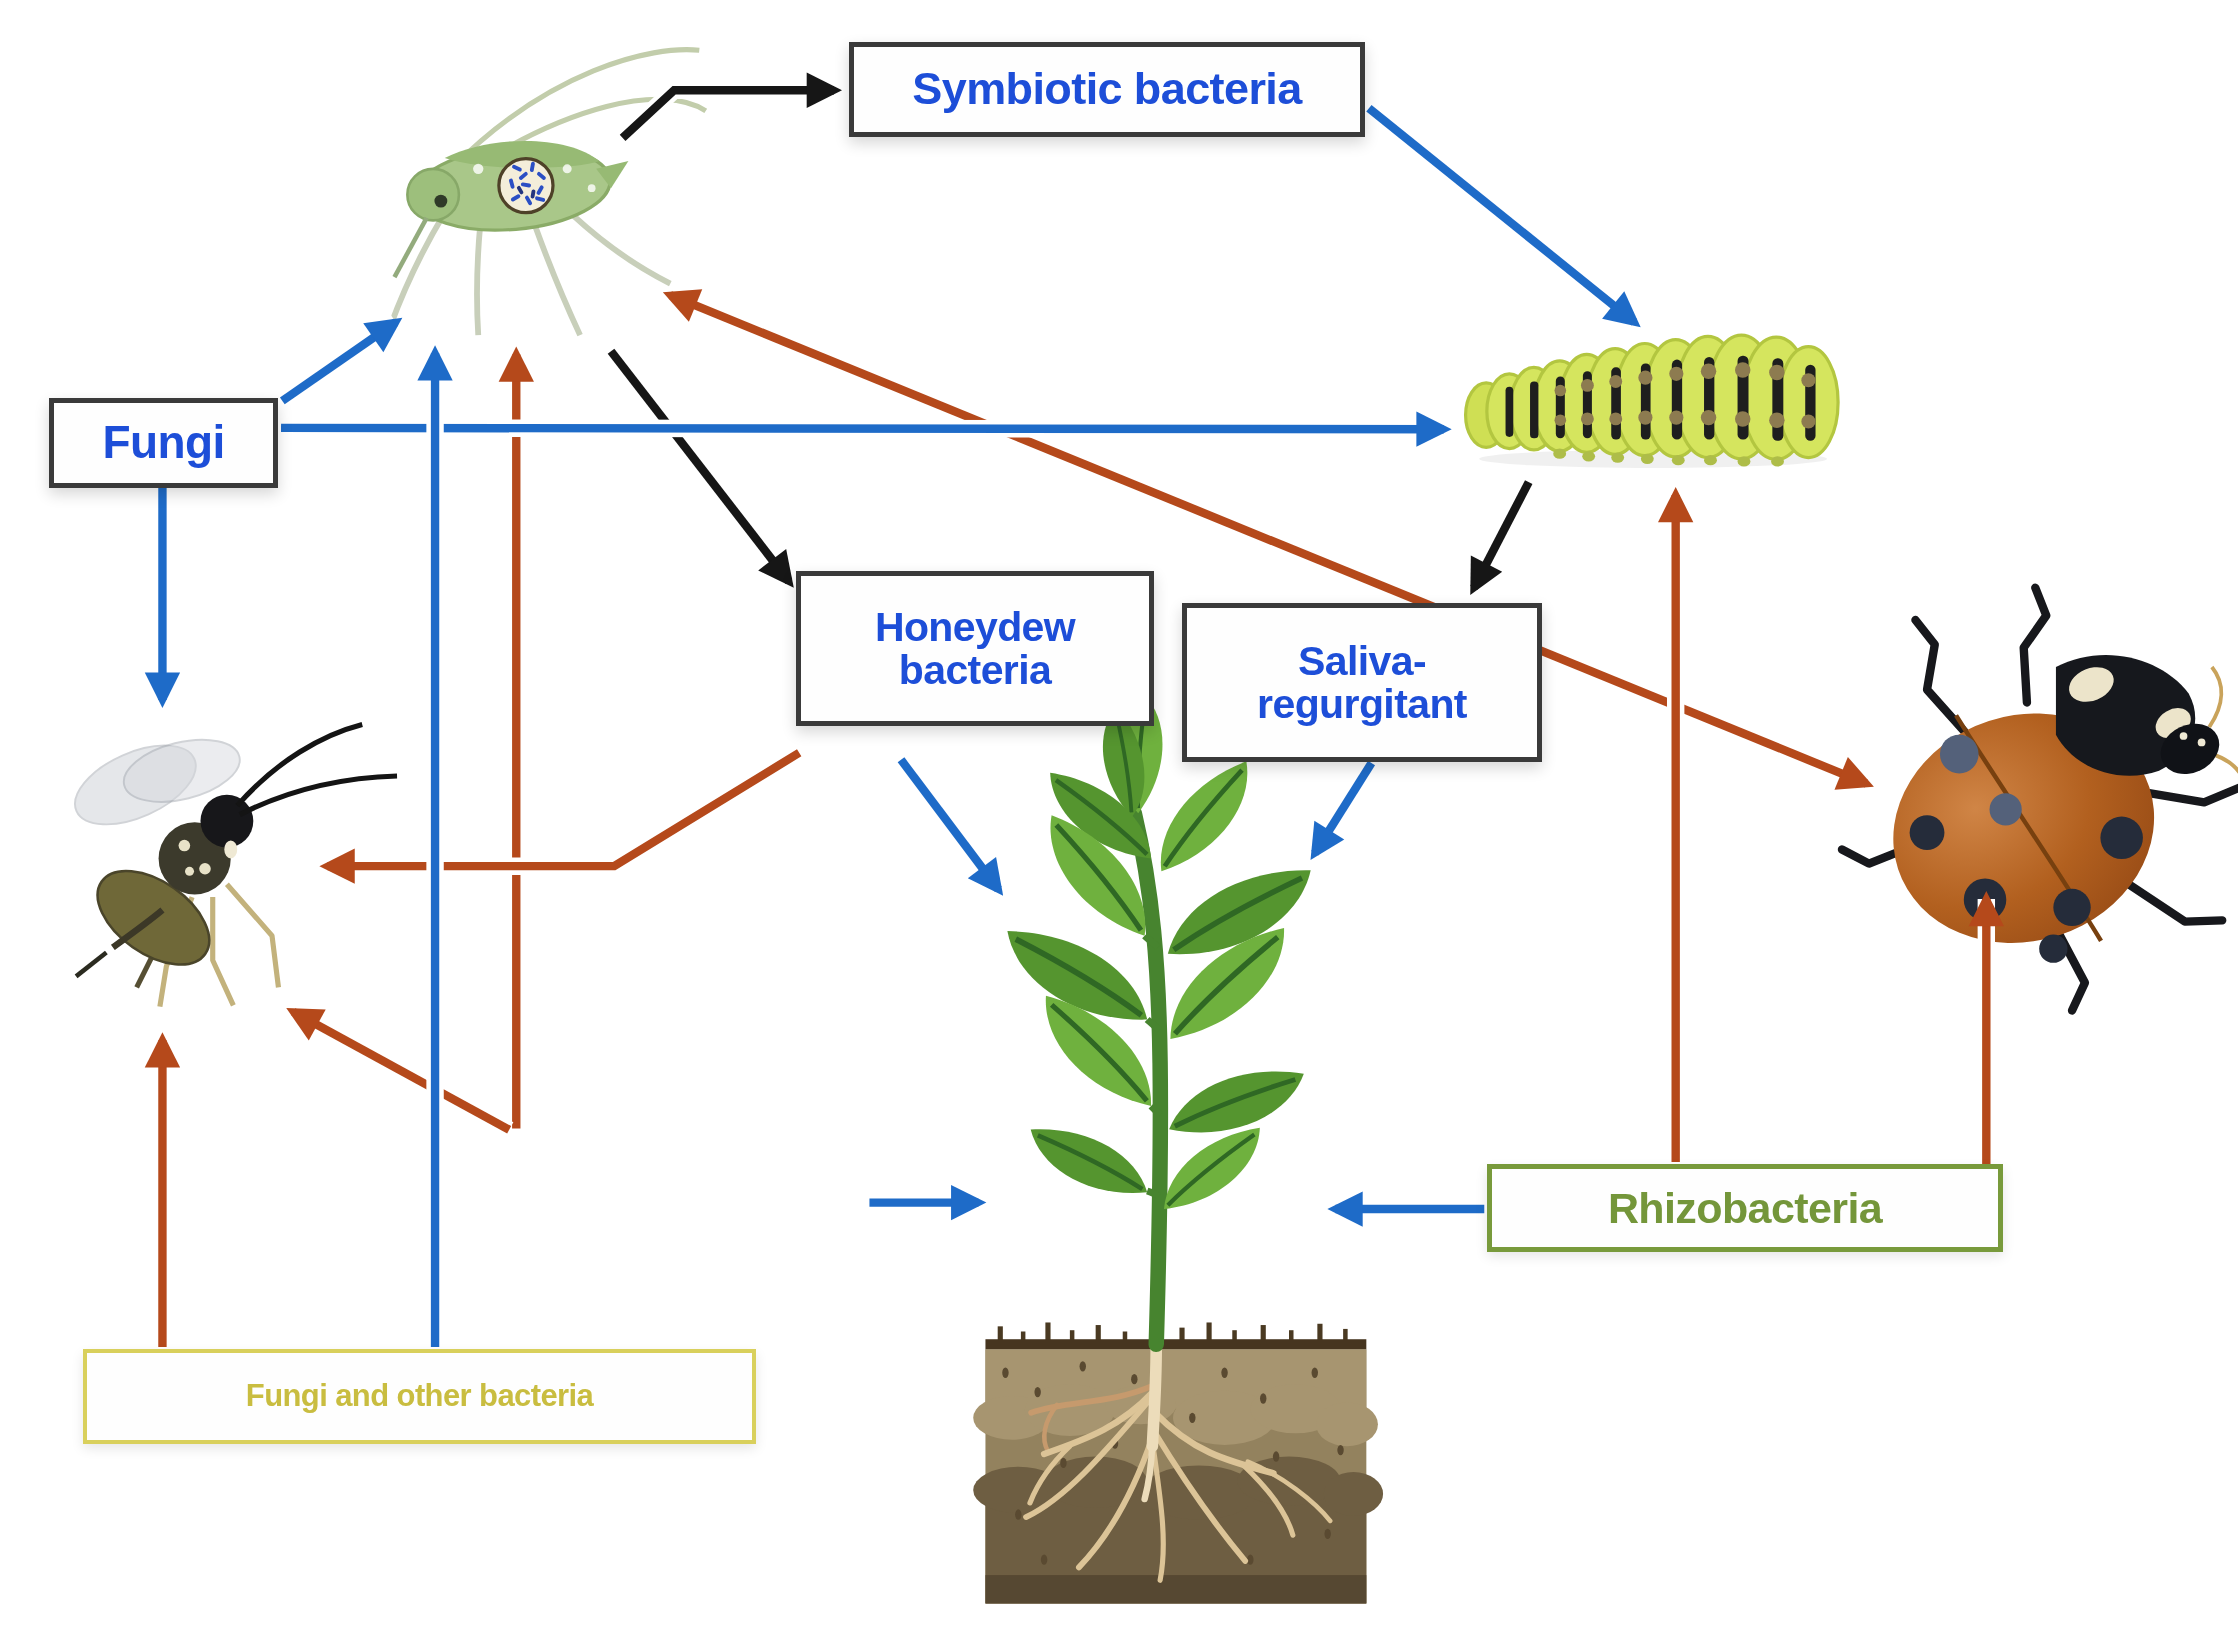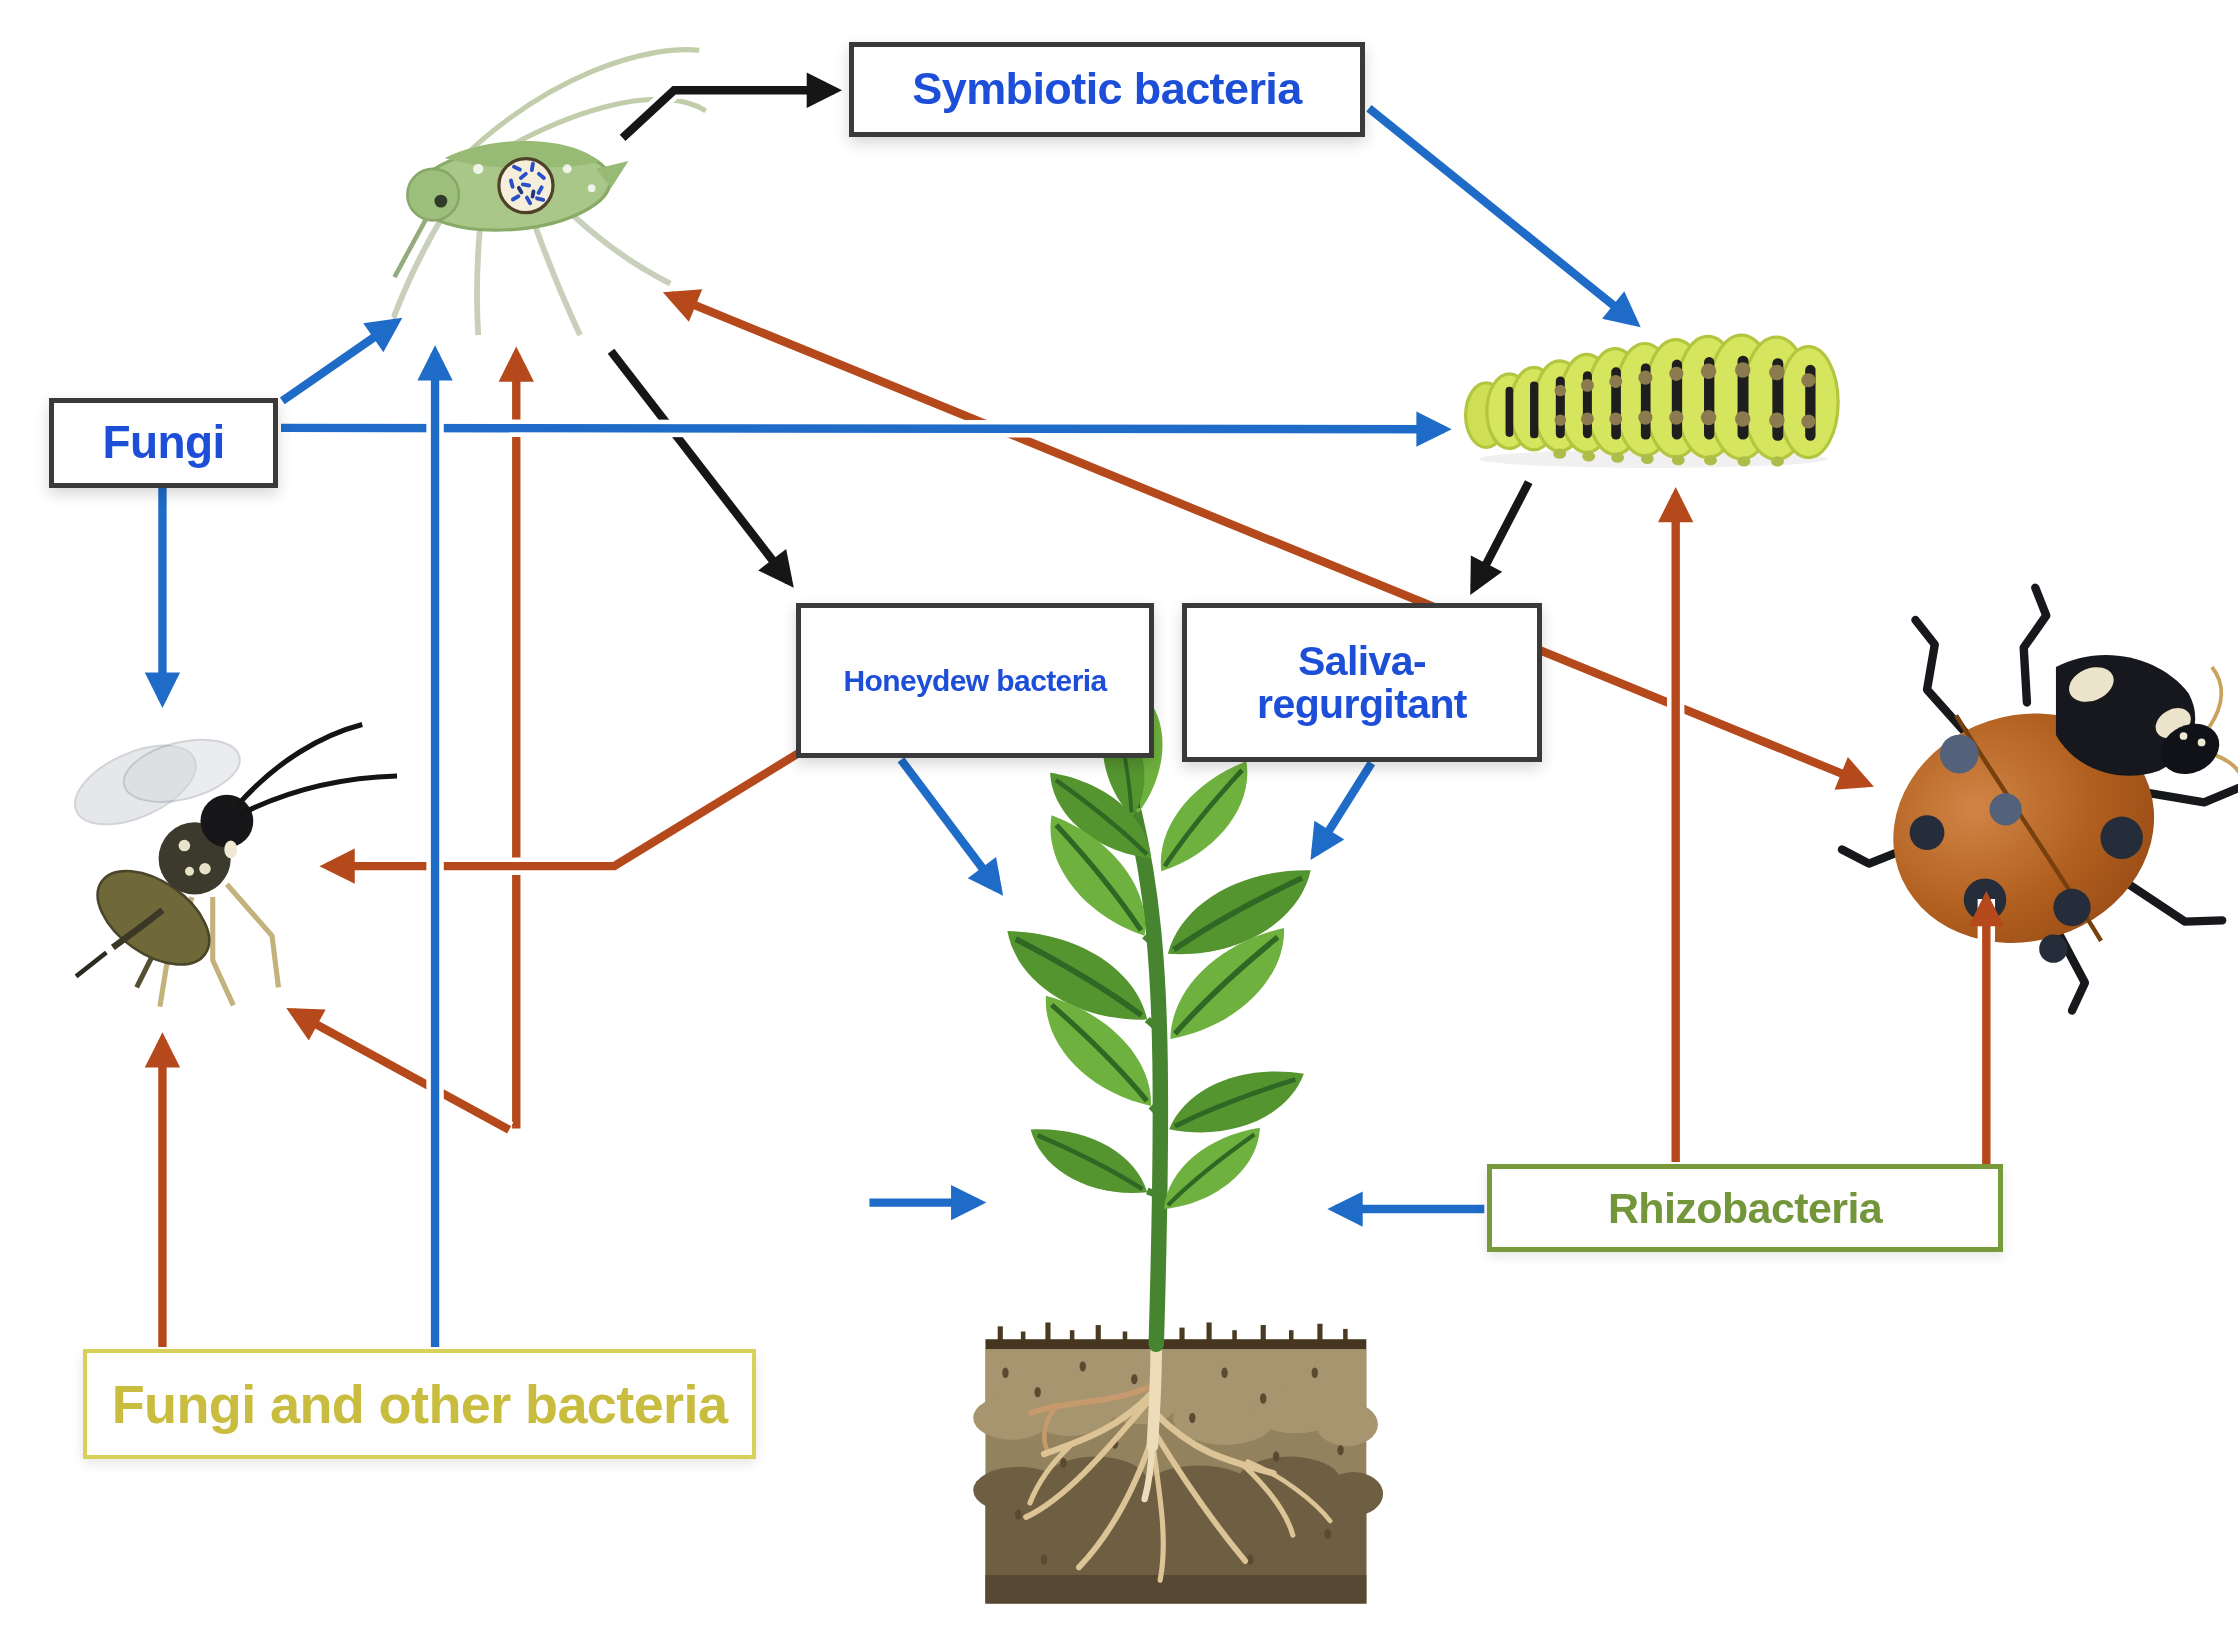--- a/index.html
+++ b/index.html
@@ -325,31 +325,31 @@
   </svg>
 
   <div class="node dark" style="left:849px;top:42px;width:516px;height:95px;font-size:45px;">
     <span>Symbiotic bacteria</span>
   </div>
 
   <div class="node dark" style="left:49px;top:398px;width:229px;height:90px;font-size:46px;">
     <span>Fungi</span>
   </div>
 
-  <div class="node dark" style="left:796px;top:603px;width:358px;height:155px;font-size:30px;padding:0 26px;">
+  <div class="node dark" style="left:796px;top:571px;width:358px;height:155px;font-size:41px;padding:0 26px;">
     <span>Honeydew bacteria</span>
   </div>
 
   <div class="node dark" style="left:1182px;top:603px;width:360px;height:159px;font-size:41px;padding:0 34px;">
     <span>Saliva-regurgitant</span>
   </div>
 
 
   <div class="node green" style="left:1487px;top:1164px;width:516px;height:88px;font-size:43px;">
     <span>Rhizobacteria</span>
   </div>
 
-  <div class="node yellow" style="left:83px;top:1349px;width:673px;height:110px;font-size:54px;">
+  <div class="node yellow" style="left:83px;top:1349px;width:673px;height:95px;font-size:31px;">
     <span>Fungi and other bacteria</span>
   </div>
 
 </div>
 
 
 </body></html>

